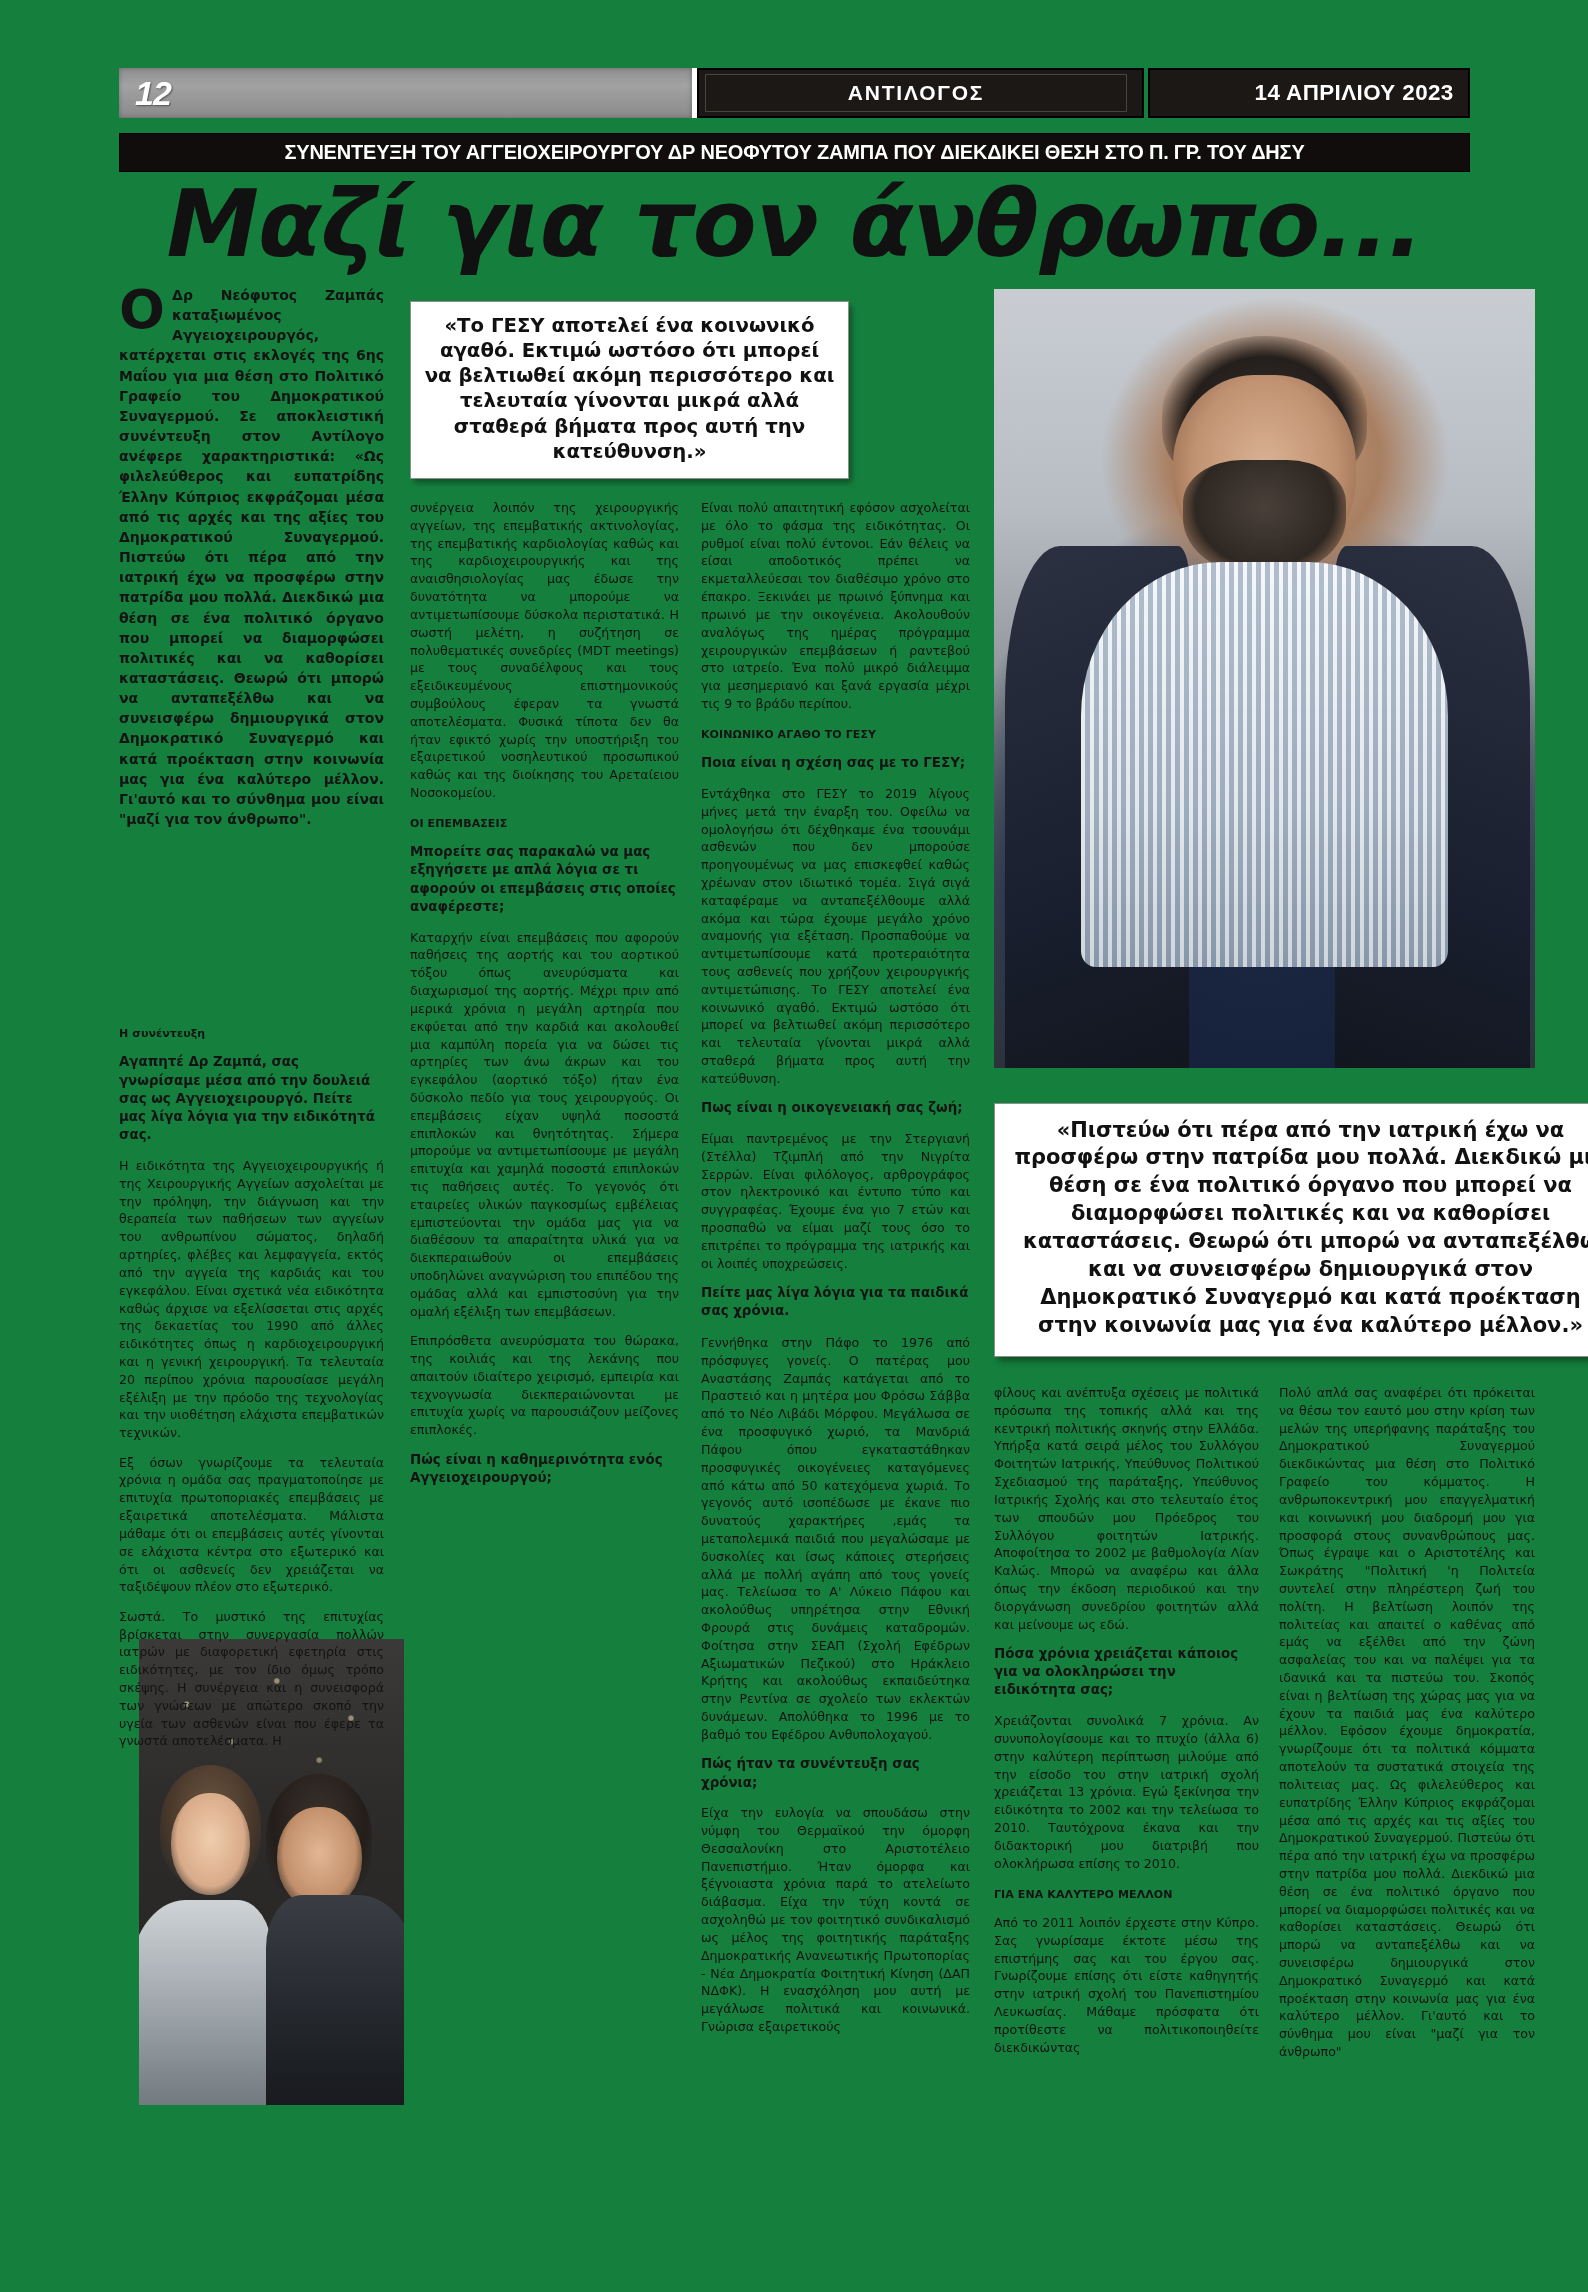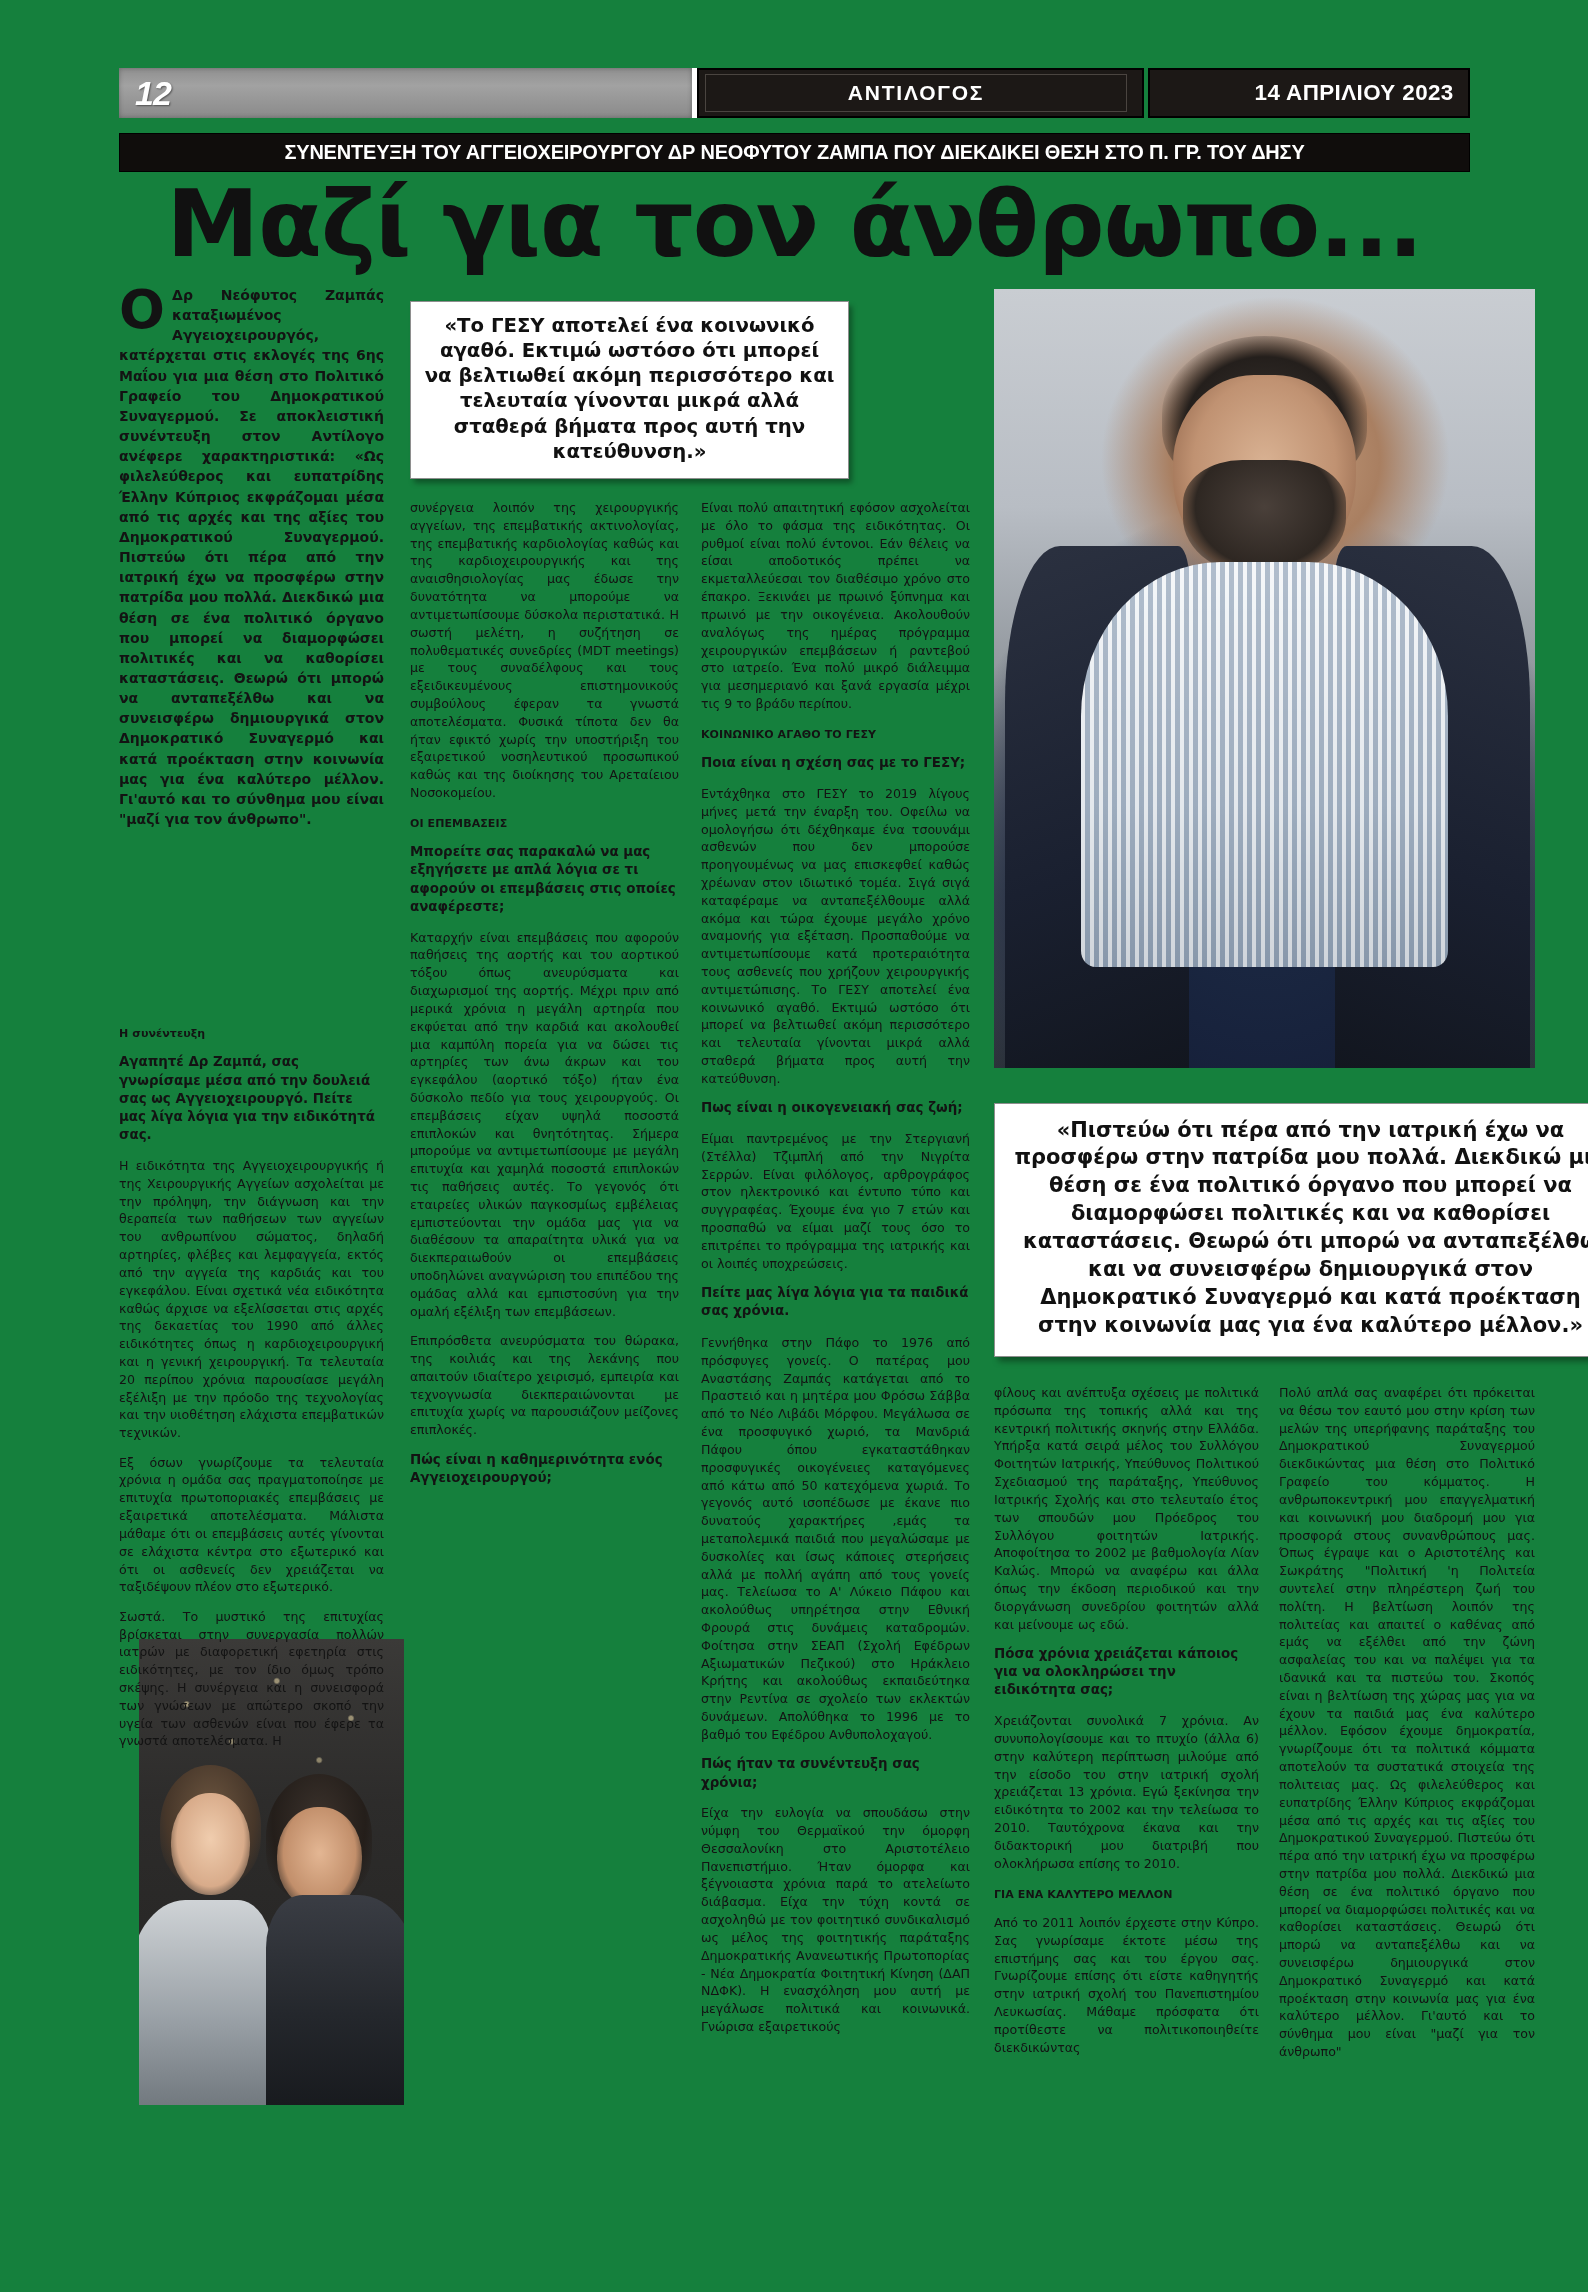--- a/index.html
+++ b/index.html
@@ -115,20 +115,21 @@
 
   
   .headline {
     position: absolute;
     left: 119px;
     top: 176px;
     width: 1351px;
     text-align: center;
     font-size: 93px;
     font-weight: bold;
+    font-style: italic;
     letter-spacing: -0.9px;
     line-height: 1.05;
     font-family: "DejaVu Sans", sans-serif;
   }
 
   
   .quote-top {
     position: absolute;
     left: 410px;
     top: 301px;

